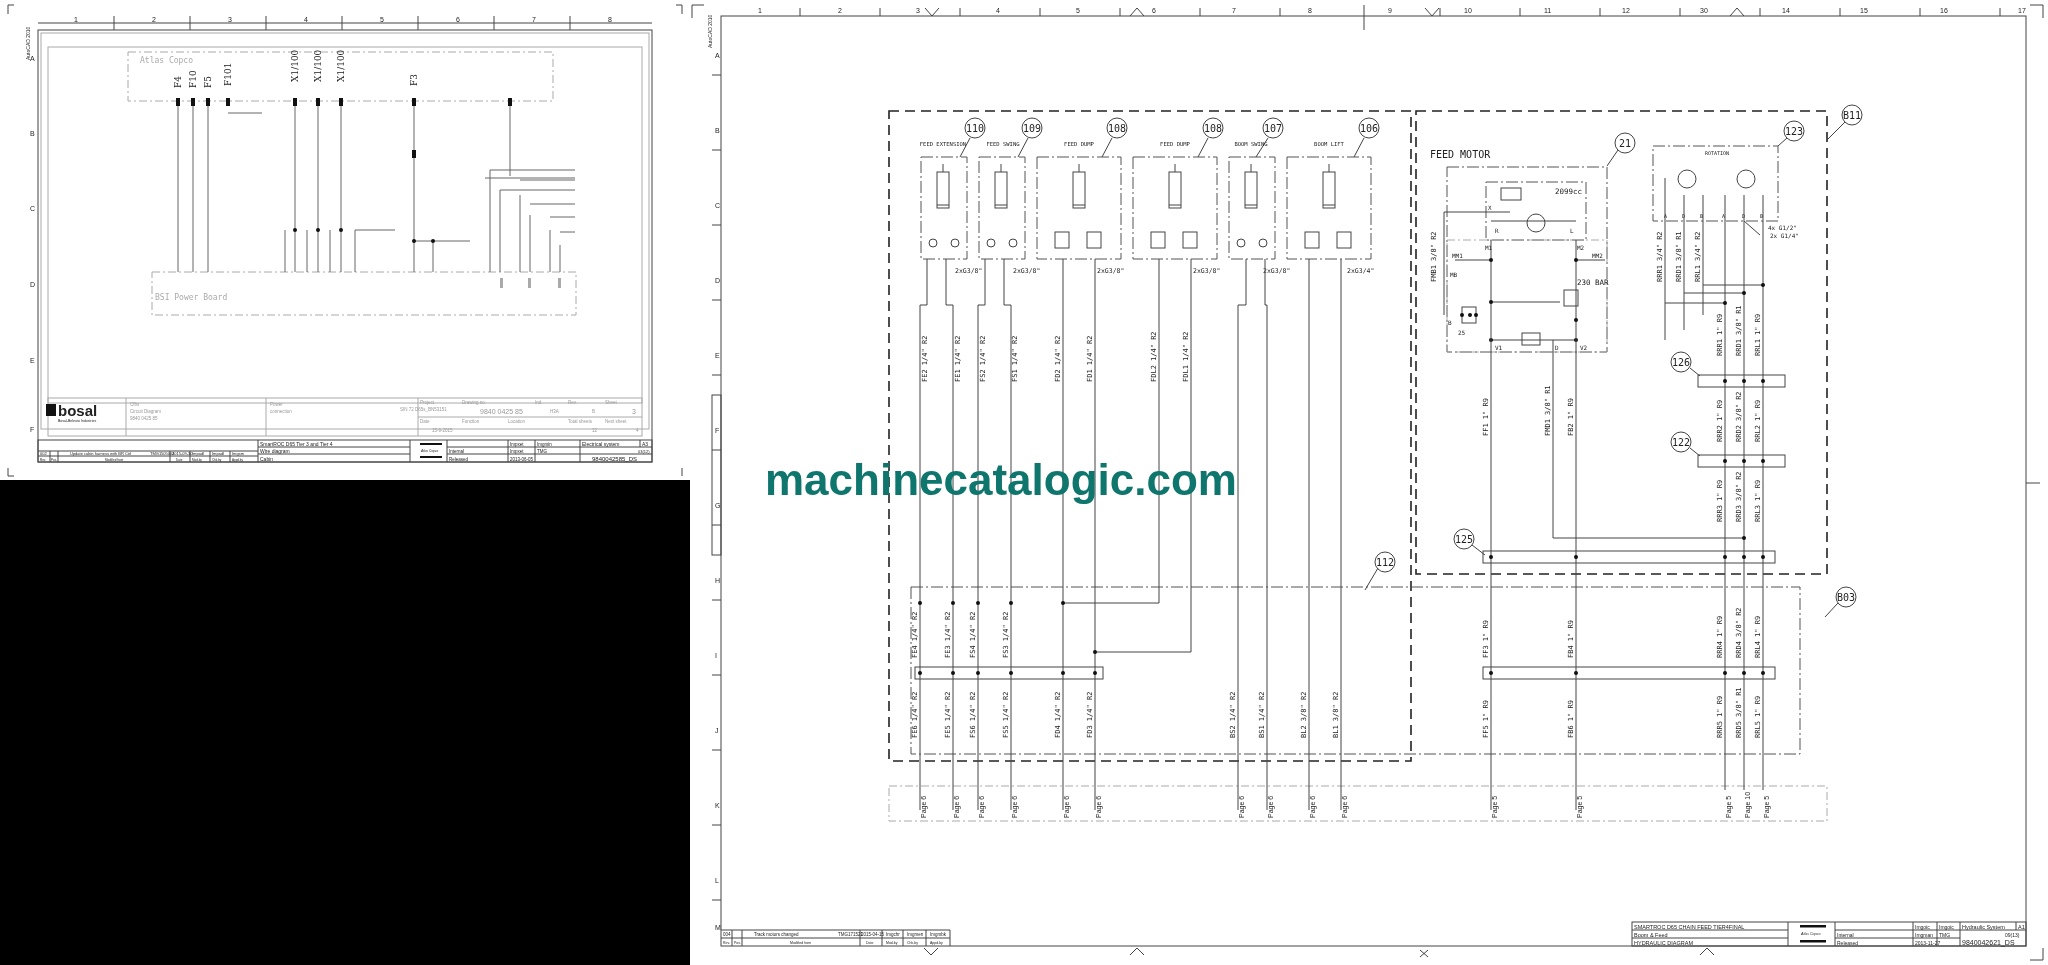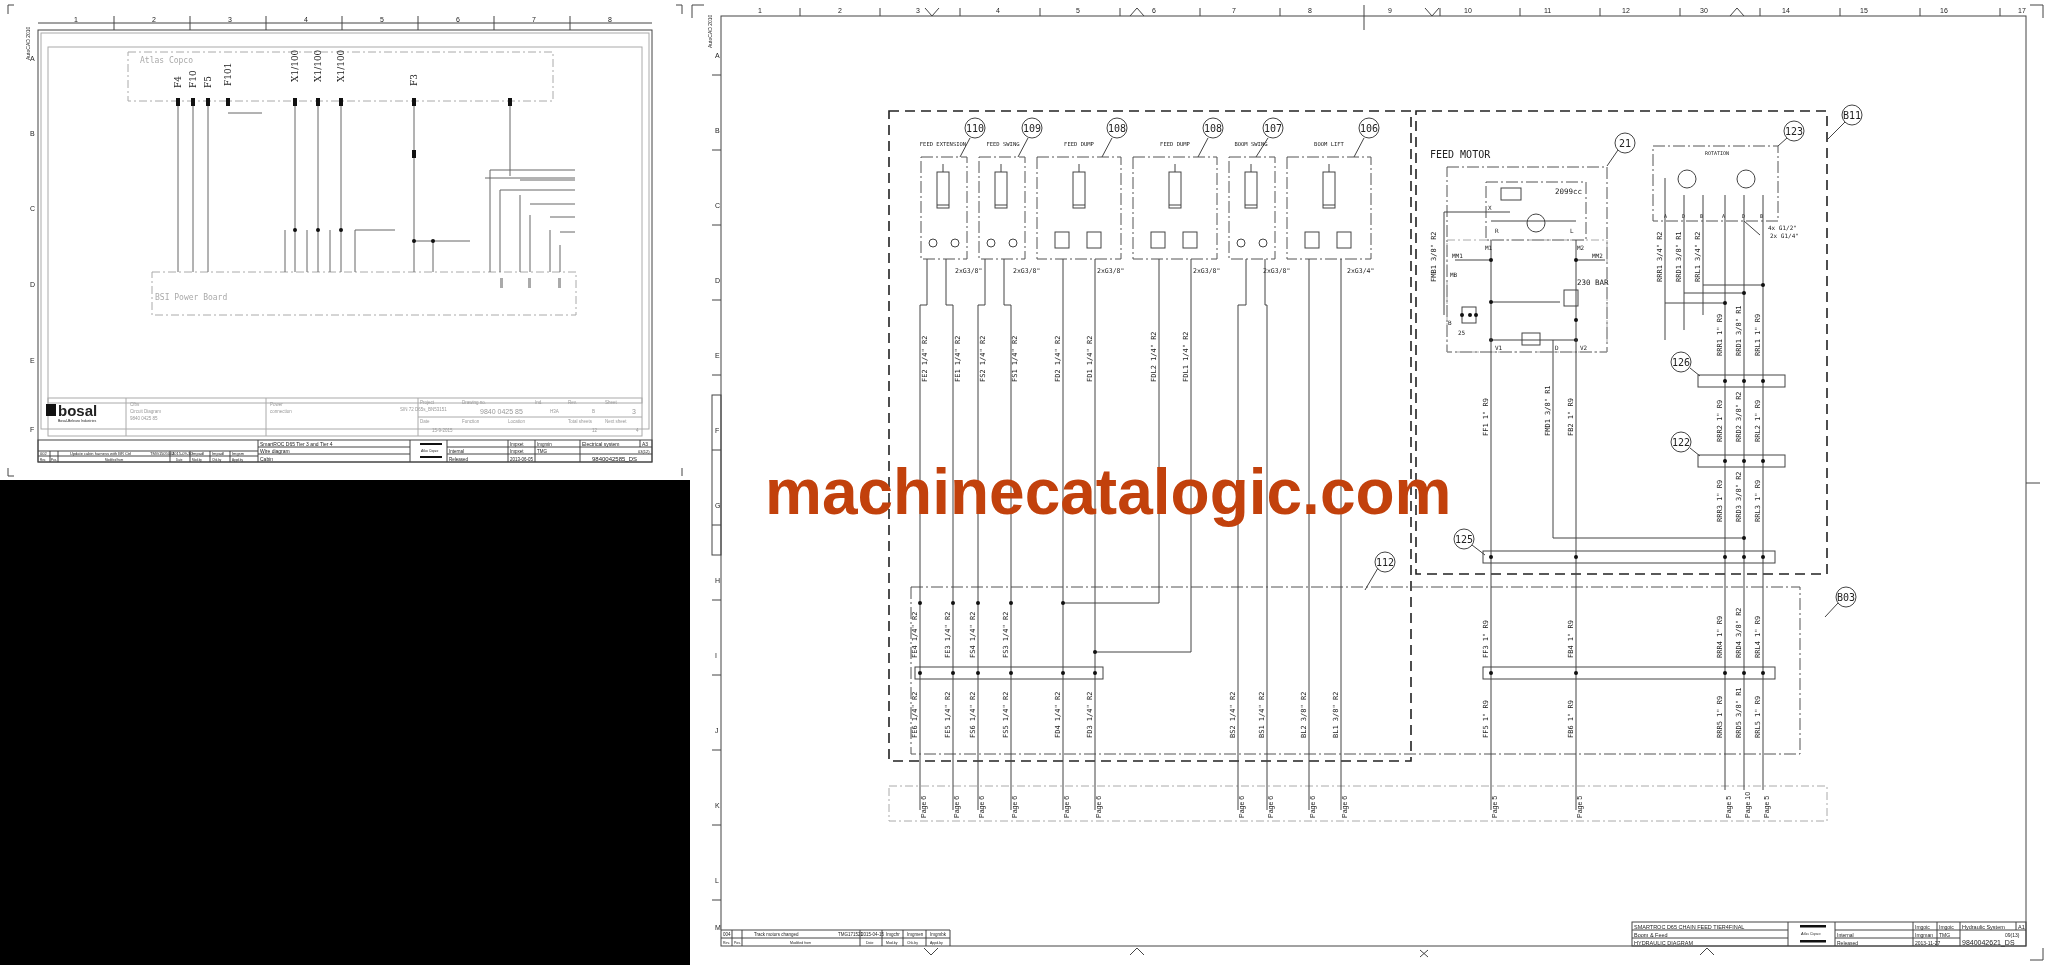--- a/index.html
+++ b/index.html
@@ -3,21 +3,21 @@
 <meta charset="utf-8">
 <style>
   html,body{margin:0;padding:0;background:#000;}
   body{width:2048px;height:965px;position:relative;overflow:hidden;font-family:"Liberation Sans",sans-serif;}
   .sheet{position:absolute;background:#fff;}
   #sheet-left{left:0;top:0;width:690px;height:480px;}
   #sheet-right{left:690px;top:0;width:1358px;height:965px;}
   svg{position:absolute;left:0;top:0;}
   .t{font-family:"DejaVu Sans Mono",monospace;fill:#222;}
   .tb{font-family:"Liberation Sans",sans-serif;fill:#222;}
-  .watermark{position:absolute;left:765px;top:455px;font-family:"Liberation Sans",sans-serif;font-weight:bold;font-size:64px;color:#c2410c;letter-spacing:0px;white-space:nowrap;}
+  .watermark{position:absolute;left:765px;top:455px;font-family:"Liberation Sans",sans-serif;font-weight:bold;font-size:44px;color:#0f766e;letter-spacing:0px;white-space:nowrap;}
   .ln{stroke:#444;stroke-width:1;fill:none;}
   .lnd{stroke:#222;stroke-width:1.6;fill:none;stroke-dasharray:10 6;}
   .lndd{stroke:#555;stroke-width:1;fill:none;stroke-dasharray:12 3 2 3;}
   .faint{stroke:#aaa;stroke-width:1;fill:none;}
   .faintd{stroke:#aaa;stroke-width:1;fill:none;stroke-dasharray:8 3 2 3;}
   .dot{fill:#111;}
 </style>
 </head>
 <body>
 

